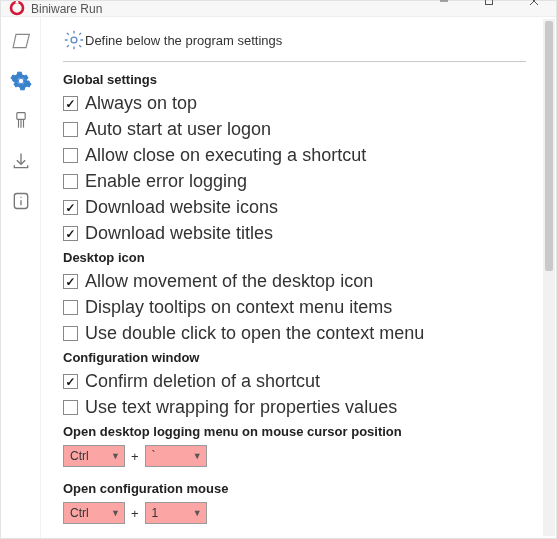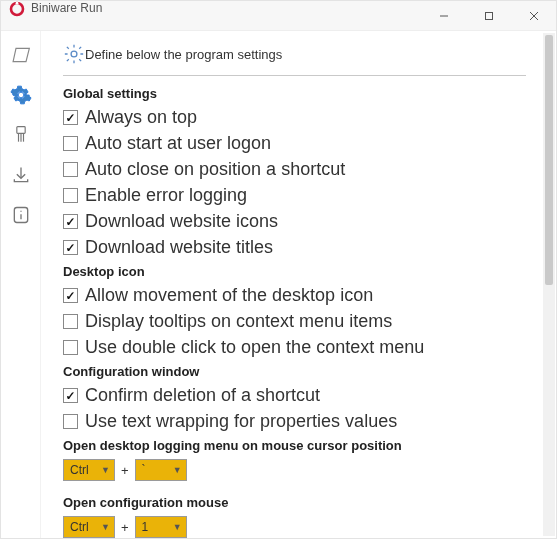--- a/index.html
+++ b/index.html
@@ -1,38 +1,38 @@
 <!DOCTYPE html>
 <html><head>
 <meta charset="utf-8">
 <style>
   * { box-sizing: border-box; margin: 0; padding: 0; }
   html, body { width: 557px; height: 539px; overflow: hidden; font-family: "Segoe UI", Arial, sans-serif; font-size: 12.5px; background: #fff; color: #333; }
   .window { width: 557px; height: 539px; border: 1px solid #e3e3e3; display: flex; flex-direction: column; position: relative; }
-  .titlebar { height: 30px; display: flex; align-items: flex-start; padding: 0 0 0 8px; background: #f7f7f7; border-bottom: 1px solid #eee; }
+  .titlebar { height: 16px; display: flex; align-items: flex-end; padding: 0 0 0 8px; background: #f7f7f7; border-bottom: 1px solid #eee; }
   .titlebar .app-icon { width: 16px; height: 16px; margin-right: 6px; display: flex; align-items: center; justify-content: center; }
   .titlebar .title { font-size: 12px; color: #555; flex: 0 0 auto; }
   .titlebar .spacer { flex: 1; }
   .titlebar .win-btn { width: 45px; height: 30px; display: flex; align-items: center; justify-content: center; color: #666; }
   .body { flex: 1; display: flex; overflow: hidden; }
   .sidebar { width: 40px; background: #fff; display: flex; flex-direction: column; align-items: center; padding-top: 8px; gap: 8px; border-right: 1px solid #f2f2f2; }
   .sidebar .nav-item { width: 32px; height: 32px; display: flex; align-items: center; justify-content: center; border-radius: 3px; cursor: pointer; }
   .sidebar .nav-item.active svg { stroke: #2e7cd6; fill: #2e7cd6; }
   .main { flex: 1; position: relative; overflow: hidden; }
   .scroll-area { position: absolute; inset: 0 12px 0 0; overflow-y: auto; padding: 8px 18px 0 22px; }
   .header-row { display: flex; align-items: center; padding: 4px 0 8px; }
   .header-row .htxt { font-size: 13px; color: #333; }
   .hr { height: 1px; background: #888; opacity: .45; margin: 2px 0 10px 0; }
   .section-title { font-weight: 600; font-size: 13px; color: #222; margin: 6px 0 6px 0; }
   .check-row { display: flex; align-items: center; gap: 7px; margin: 5px 0; cursor: pointer; }
   .checkbox { width: 15px; height: 15px; border: 1px solid #888; display: flex; align-items: center; justify-content: center; background: #fff; }
   .checkbox.checked::after { content: "✓"; font-size: 12px; line-height: 1; color: #111; font-weight: 700; }
   .check-label { font-size: 18px; color: #333; }
   .combo-row { display: flex; align-items: center; gap: 6px; margin: 6px 0 14px 0; }
-  .combo { width: 52px; height: 22px; border: 1px solid #9a9a9a; background: #eab308; display: flex; align-items: center; justify-content: space-between; padding: 0 4px 0 6px; font-size: 12px; color: #333; cursor: pointer; }
+  .combo { width: 62px; height: 22px; border: 1px solid #9a9a9a; background: #fca5a5; display: flex; align-items: center; justify-content: space-between; padding: 0 4px 0 6px; font-size: 12px; color: #333; cursor: pointer; }
   .combo .caret { font-size: 9px; color: #555; }
   .plus { font-size: 13px; color: #333; }
   .scrollbar { position: absolute; right: 1px; top: 2px; bottom: 2px; width: 12px; background: #f1f1f1; }
   .scrollbar .thumb { position: absolute; left: 2px; right: 2px; top: 2px; height: 250px; background: #c9c9c9; border-radius: 2px; }
   .gear-header { width: 22px; height: 22px; }
   .cut { font-size: 13px; font-weight: 600; color: #222; white-space: nowrap; overflow: hidden; }
 </style>
 </head>
 <body>
 
@@ -121,21 +121,21 @@
         <div class="check-row">
           <span class="checkbox checked"></span>
           <span class="check-label">Always on top</span>
         </div>
         <div class="check-row">
           <span class="checkbox"></span>
           <span class="check-label">Auto start at user logon</span>
         </div>
         <div class="check-row">
           <span class="checkbox"></span>
-          <span class="check-label">Auto close on position a shortcut</span>
+          <span class="check-label">Allow close on executing a shortcut</span>
         </div>
         <div class="check-row">
           <span class="checkbox"></span>
           <span class="check-label">Enable error logging</span>
         </div>
         <div class="check-row">
           <span class="checkbox checked"></span>
           <span class="check-label">Download website icons</span>
         </div>
         <div class="check-row">

